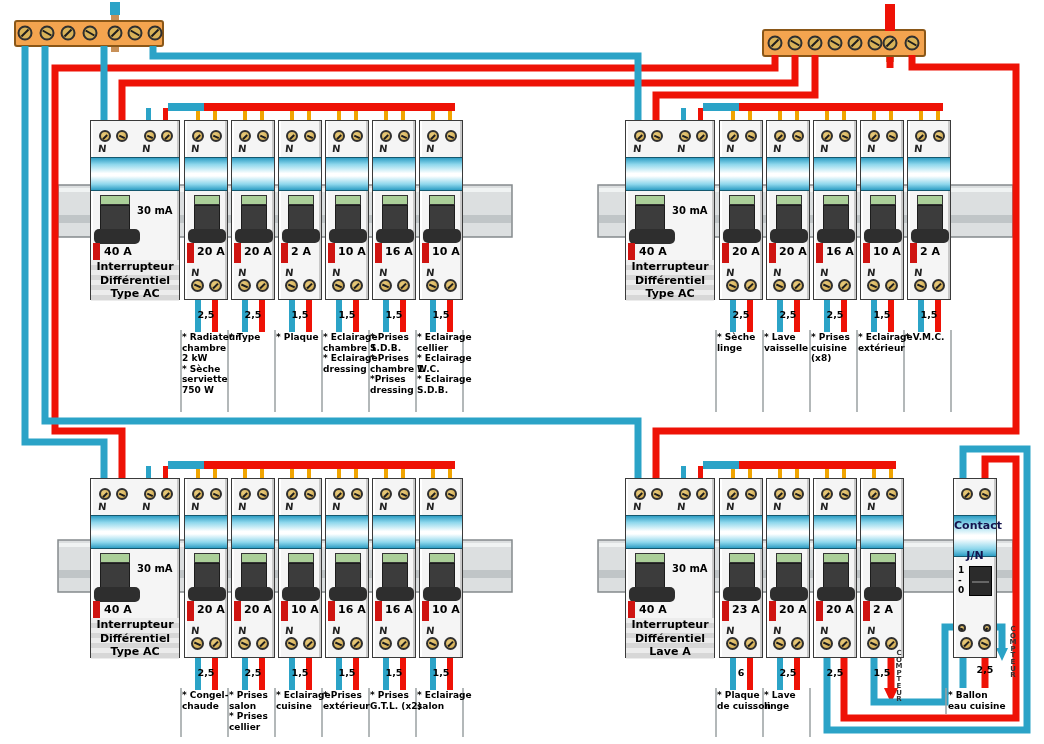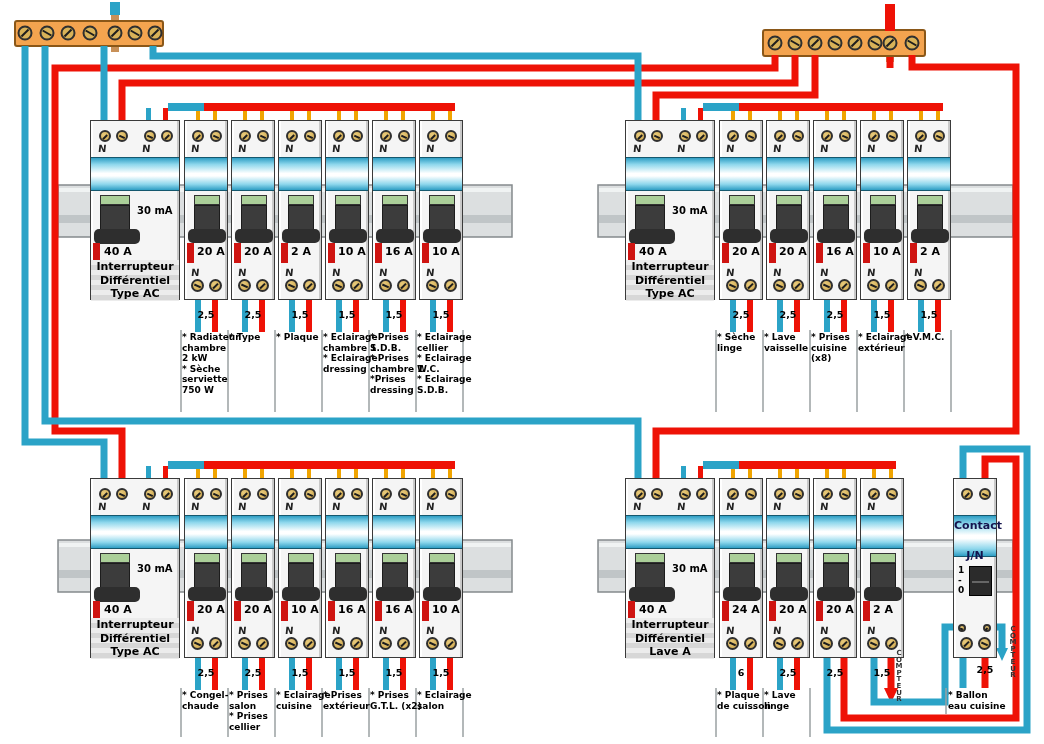--- a/index.html
+++ b/index.html
@@ -734,21 +734,21 @@
         </div>
         <div class="screw s2" style="left: 25px; top: 9px; width: 12px; height: 12px;">
           <i></i>
         </div>
         <div class="nlab" style="left: 6px; top: 22px;">N</div>
         <div class="band" style="top: 36px; height: 34px;"></div>
         <div class="lever-green" style="left: 9px; top: 74px; width: 26px; height: 10px;"></div>
         <div class="lever-body" style="left: 9px; top: 84px; width: 26px; height: 28px;"></div>
         <div class="lever-base" style="left: 3px; top: 108px; width: 38px; height: 14px;"></div>
         <div class="tick" style="left: 2px; top: 122px; width: 7px; height: 20px;"></div>
-        <div class="amp" style="left: 12px; top: 124px;">24 A</div>
+        <div class="amp" style="left: 12px; top: 124px;">23 A</div>
         <div class="nlab" style="left: 6px; top: 146px;">N</div>
         <div class="screw s2" style="left: 6px; top: 158px; width: 13px; height: 13px;">
           <i></i>
         </div>
         <div class="screw" style="left: 24px; top: 158px; width: 13px; height: 13px;">
           <i></i>
         </div>
       </div>
       <div class="module" style="left: 766px; top: 478px; width: 44px; height: 180px;">
         <div class="screw" style="left: 7px; top: 9px; width: 12px; height: 12px;">

